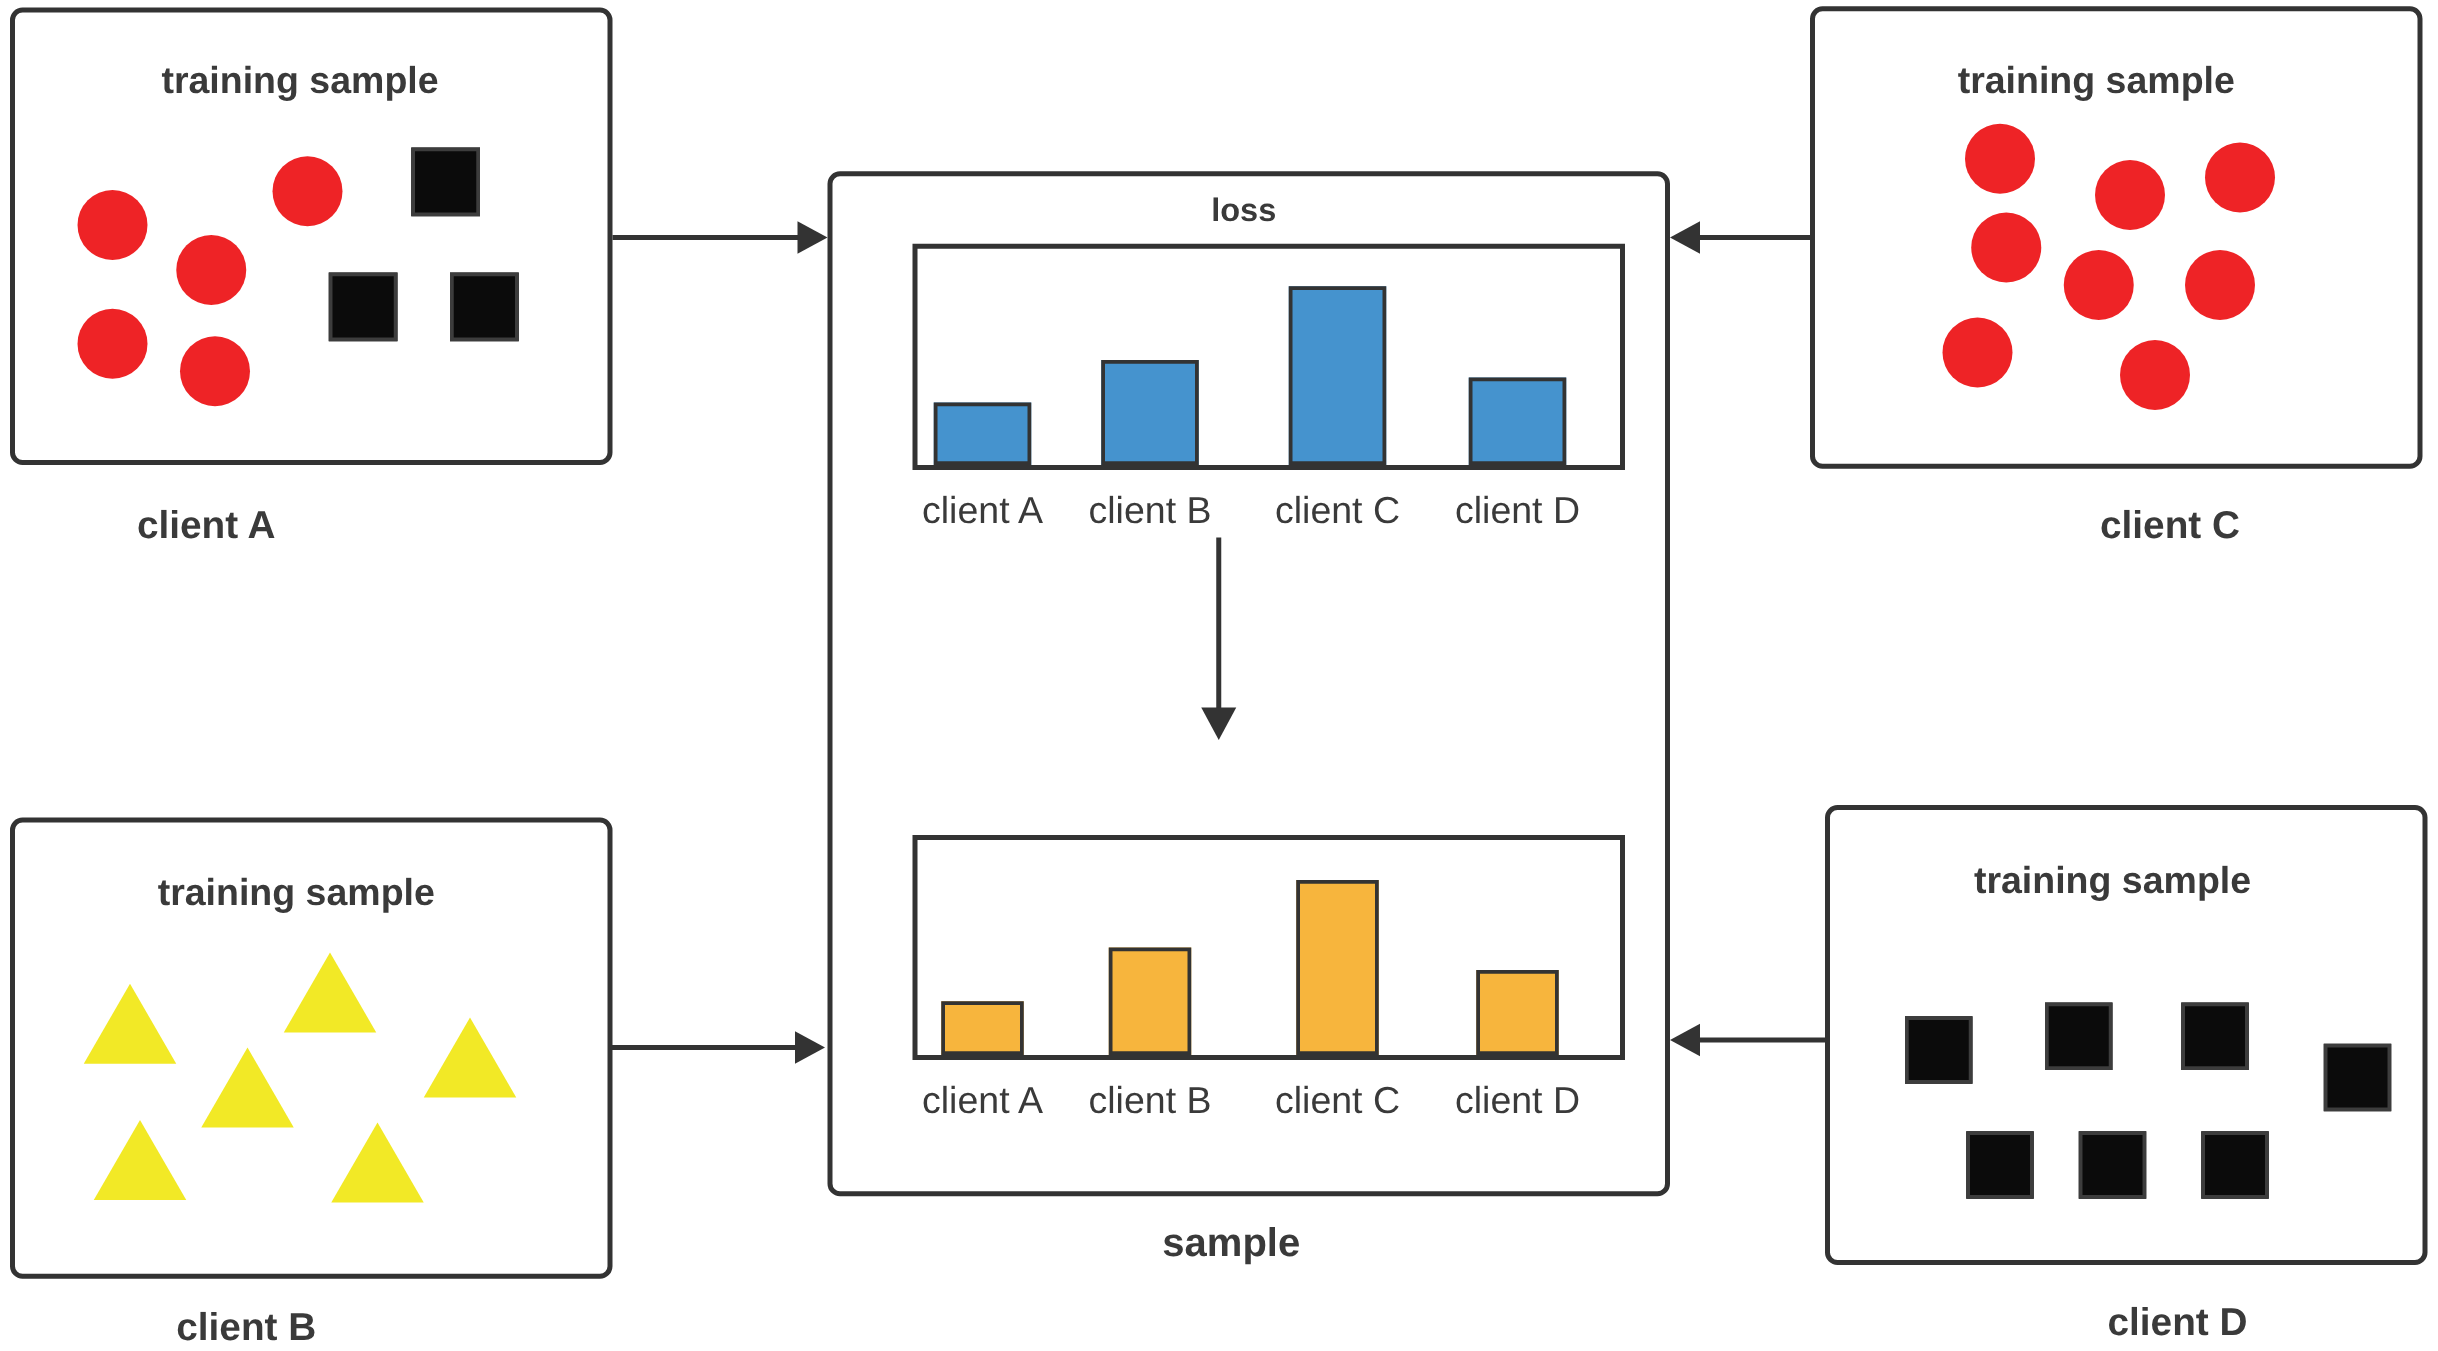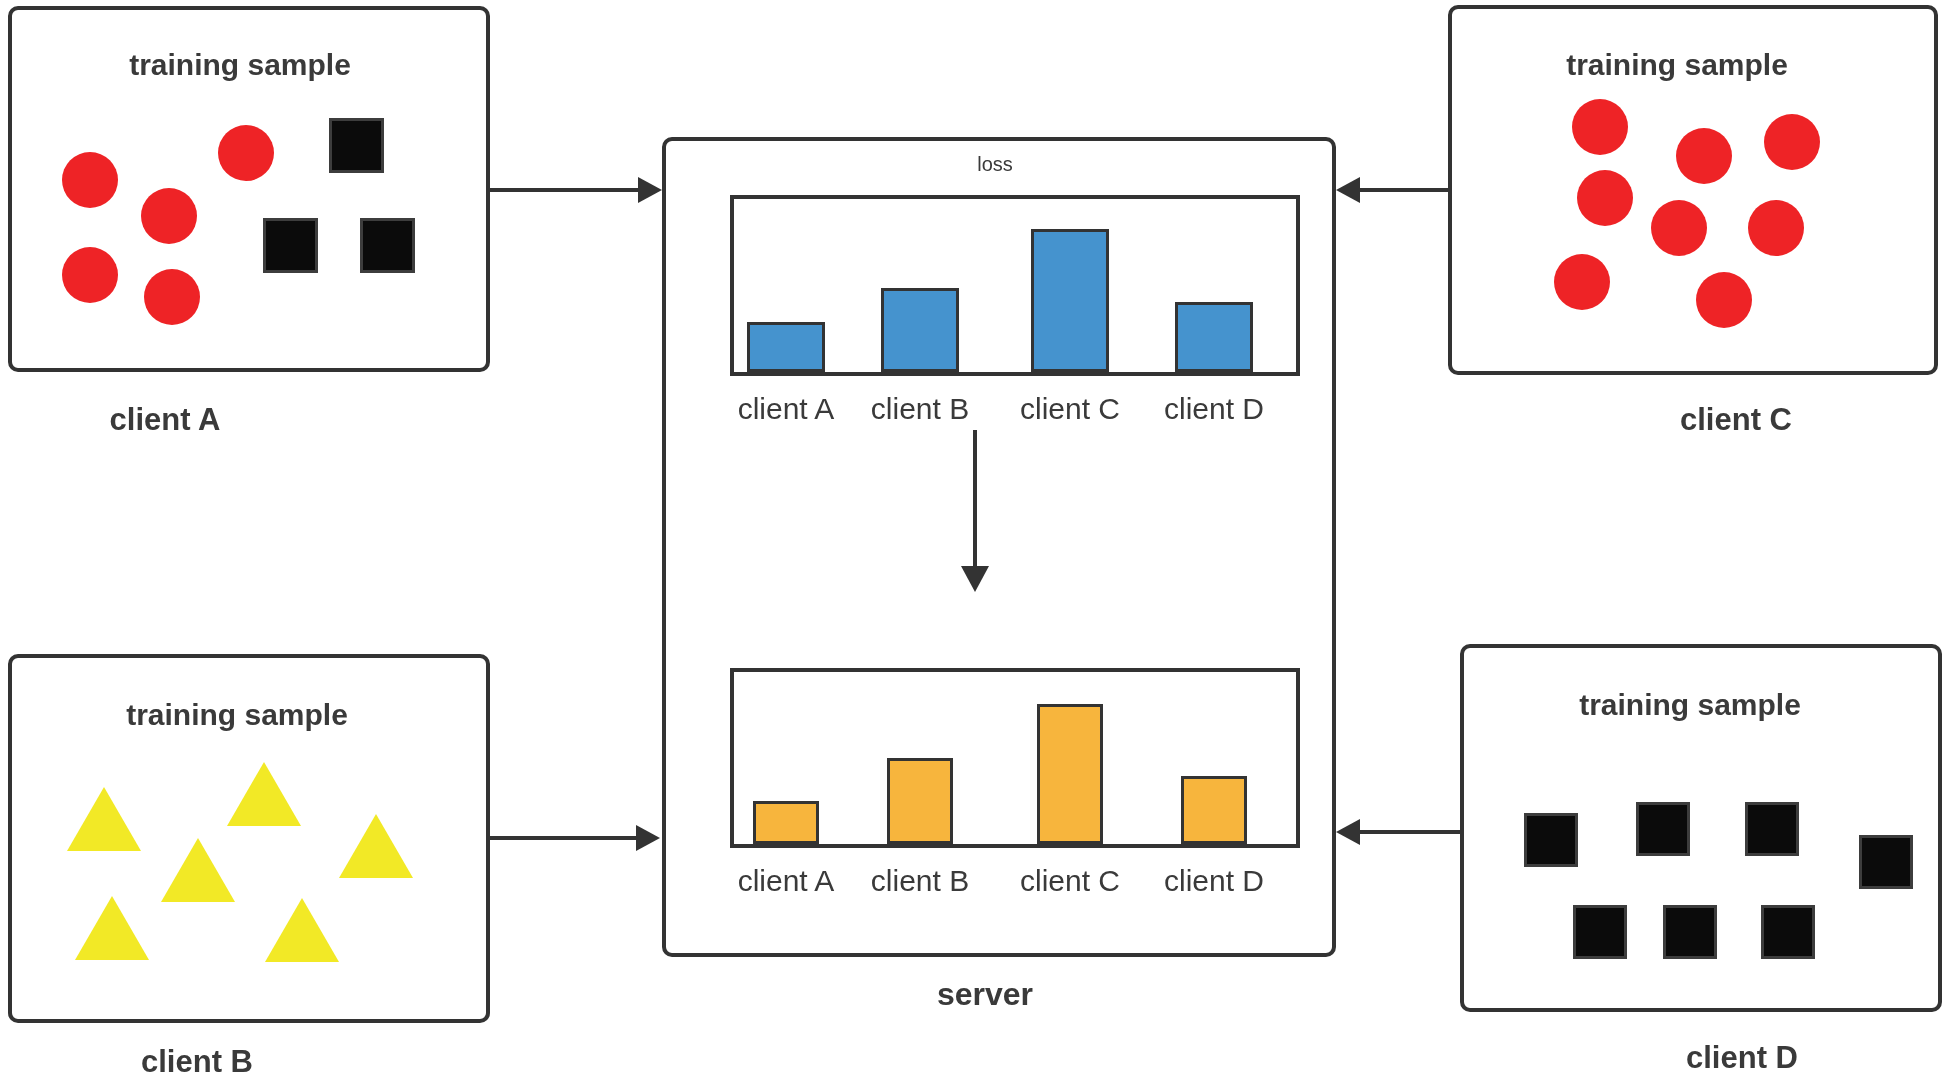--- a/index.html
+++ b/index.html
@@ -39,22 +39,22 @@
   .client-label{
     position:absolute;
     font-size:31px;
     font-weight:bold;
     color:var(--text);
     transform:translateX(-50%);
     white-space:nowrap;
   }
   .chart-title{
     position:absolute;
-    font-size:20px;
-    font-weight:normal;
+    font-size:26px;
+    font-weight:bold;
     color:var(--text);
     transform:translateX(-50%);
     white-space:nowrap;
   }
   .server-label{
     position:absolute;
     font-size:32px;
     font-weight:bold;
     color:var(--text);
     transform:translateX(-50%);
@@ -110,21 +110,21 @@
 
   <div class="box" style="left:1448px;top:5px;width:490px;height:370px;"></div>
   <span class="box-title" style="left:1677px;top:48px;">training sample</span>
   <span class="client-label" style="left:1736px;top:402px;">client C</span>
 
   <div class="box" style="left:1460px;top:644px;width:482px;height:368px;"></div>
   <span class="box-title" style="left:1690px;top:688px;">training sample</span>
   <span class="client-label" style="left:1742px;top:1040px;">client D</span>
 
   <div class="box" style="left:662px;top:137px;width:674px;height:820px;"></div>
-  <span class="server-label" style="left:985px;top:976px;">server</span>
+  <span class="server-label" style="left:985px;top:976px;">sample</span>
 
   <span class="chart-title" style="left:995px;top:153px;">loss</span>
   <div class="chart-frame" style="left:730px;top:195px;width:570px;height:181px;"></div>
 
   <div class="chart-frame" style="left:730px;top:668px;width:570px;height:180px;"></div>
 
   <div class="arrow-line" style="left:490px;top:188px;width:150px;height:4px;"></div>
   <div class="arrow-head" style="left:638px;top:177px;border-top:13px solid transparent;border-bottom:13px solid transparent;border-left:24px solid var(--line);"></div>
 
   <div class="arrow-line" style="left:488px;top:836px;width:150px;height:4px;"></div>

